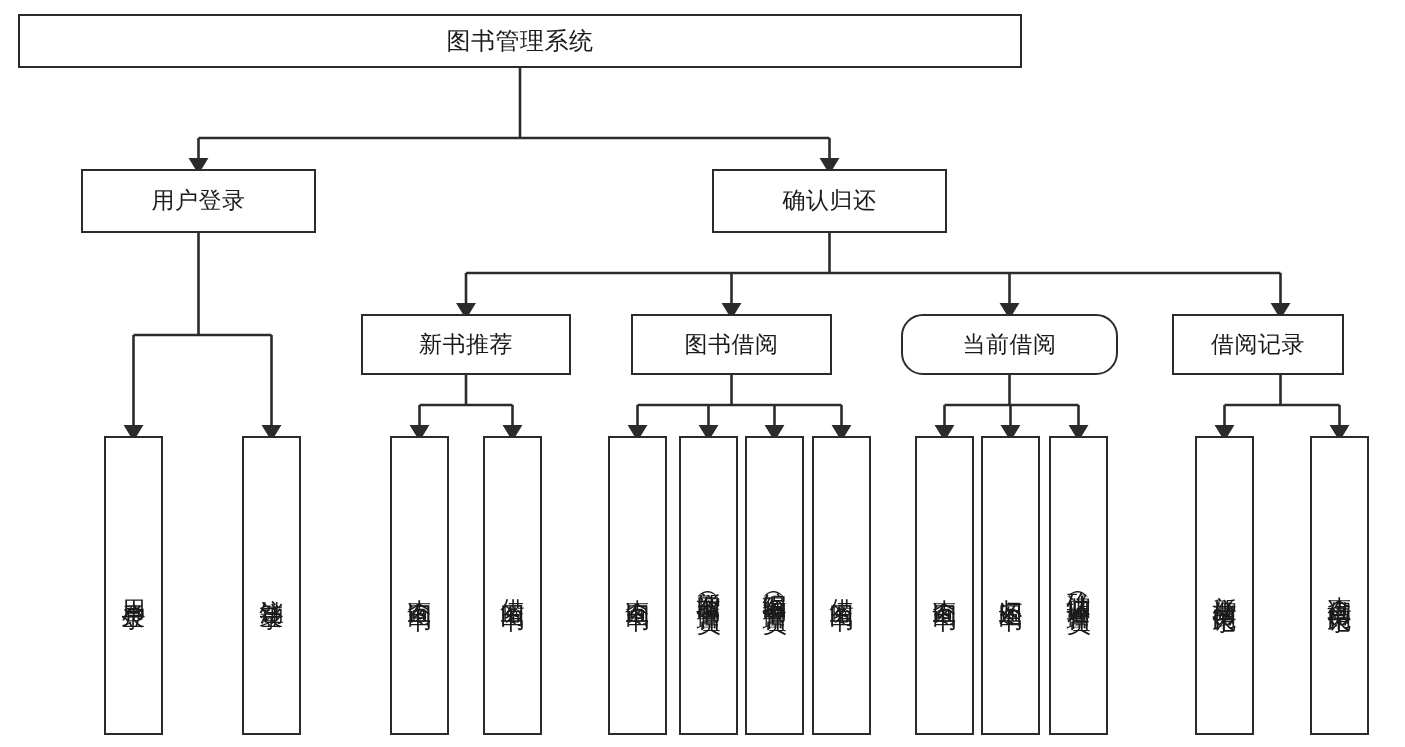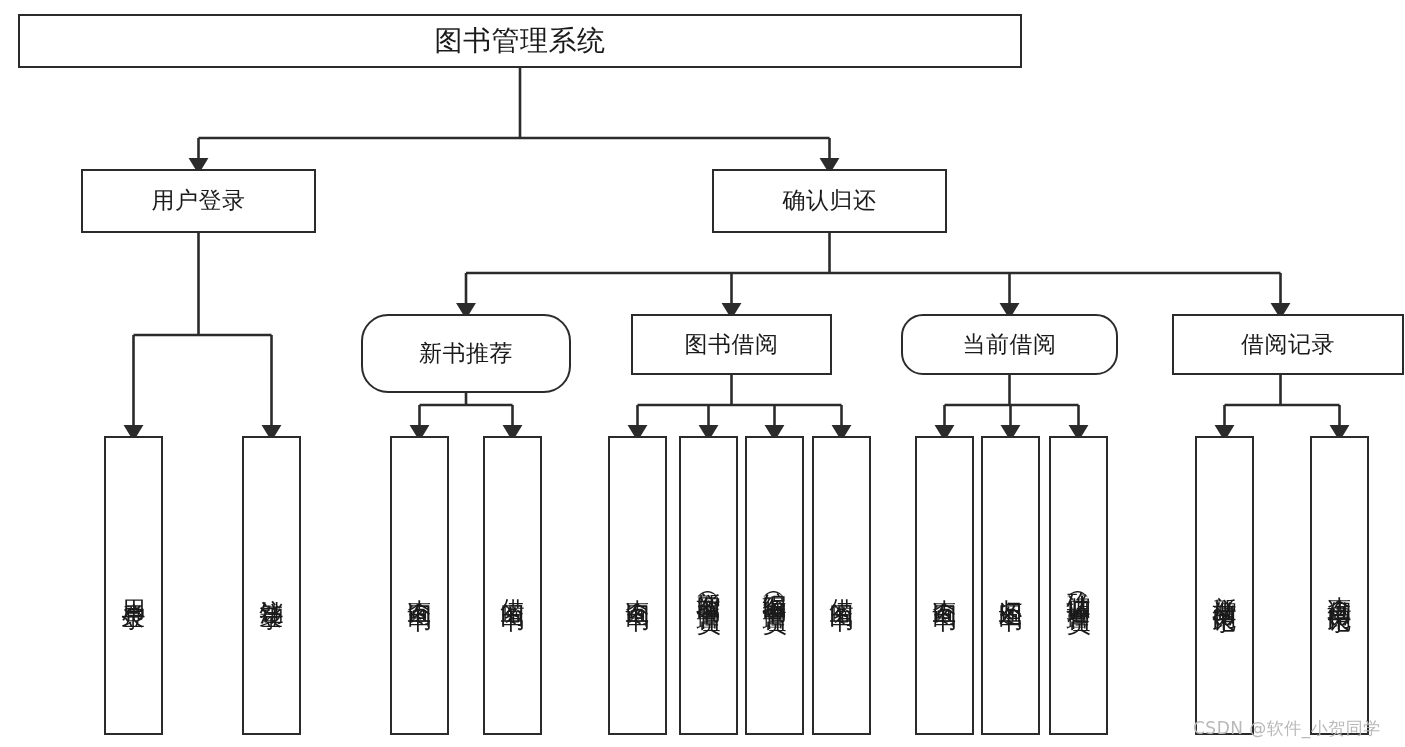--- a/index.html
+++ b/index.html
@@ -43,21 +43,21 @@
     color: #1a1a1a;
     line-height: 1.18;
     letter-spacing: 0.5px;
     white-space: nowrap;
   }
   
   .node.horiz .label {
     font-size: 23px;
   }
   .node.root .label {
-    font-size: 28px;
+    font-size: 24px;
     text-align: right;
   }
   
   .node.vert {
     align-items: center;
     justify-content: center;
   }
   .node.vert .label {
     writing-mode: vertical-rl;
     text-orientation: upright;
@@ -125,30 +125,30 @@
   <div id="node-layer">
       <div class="node horiz root" style="left: 18px; top: 14px; width: 1004px; height: 54px;">
         <span class="label">图书管理系统</span>
       </div>
       <div class="node horiz" style="left: 81px; top: 169px; width: 235px; height: 64px;">
         <span class="label">用户登录</span>
       </div>
       <div class="node horiz" style="left: 712px; top: 169px; width: 235px; height: 64px;">
         <span class="label">确认归还</span>
       </div>
-      <div class="node horiz" style="left: 361px; top: 314px; width: 210px; height: 79px; border-radius: 27px;">
+      <div class="node horiz" style="left: 361px; top: 314px; width: 210px; height: 61px;">
         <span class="label">新书推荐</span>
       </div>
       <div class="node horiz" style="left: 631px; top: 314px; width: 201px; height: 61px;">
         <span class="label">图书借阅</span>
       </div>
       <div class="node horiz" style="left: 901px; top: 314px; width: 217px; height: 61px; border-radius: 22px;">
         <span class="label">当前借阅</span>
       </div>
-      <div class="node horiz" style="left: 1172px; top: 314px; width: 232px; height: 61px;">
+      <div class="node horiz" style="left: 1172px; top: 314px; width: 172px; height: 61px;">
         <span class="label">借阅记录</span>
       </div>
       <div class="node vert" style="left: 104px; top: 436px; width: 59px; height: 299px;">
         <span class="label">用户登录</span>
       </div>
       <div class="node vert" style="left: 242px; top: 436px; width: 59px; height: 299px;">
         <span class="label">注销登录</span>
       </div>
       <div class="node vert" style="left: 390px; top: 436px; width: 59px; height: 299px;">
         <span class="label">查询图书</span>
@@ -178,15 +178,14 @@
         <span class="label">确认归还（管理员）</span>
       </div>
       <div class="node vert" style="left: 1195px; top: 436px; width: 59px; height: 299px;">
         <span class="label">新增借阅记录</span>
       </div>
       <div class="node vert" style="left: 1310px; top: 436px; width: 59px; height: 299px;">
         <span class="label">查询借阅记录</span>
       </div>
     </div>
 
-  <div class="watermark" style="left: 1193px; top: 717px;">CSDN @软件_小贺同学</div>
 
 </div>
 
 </body></html>

